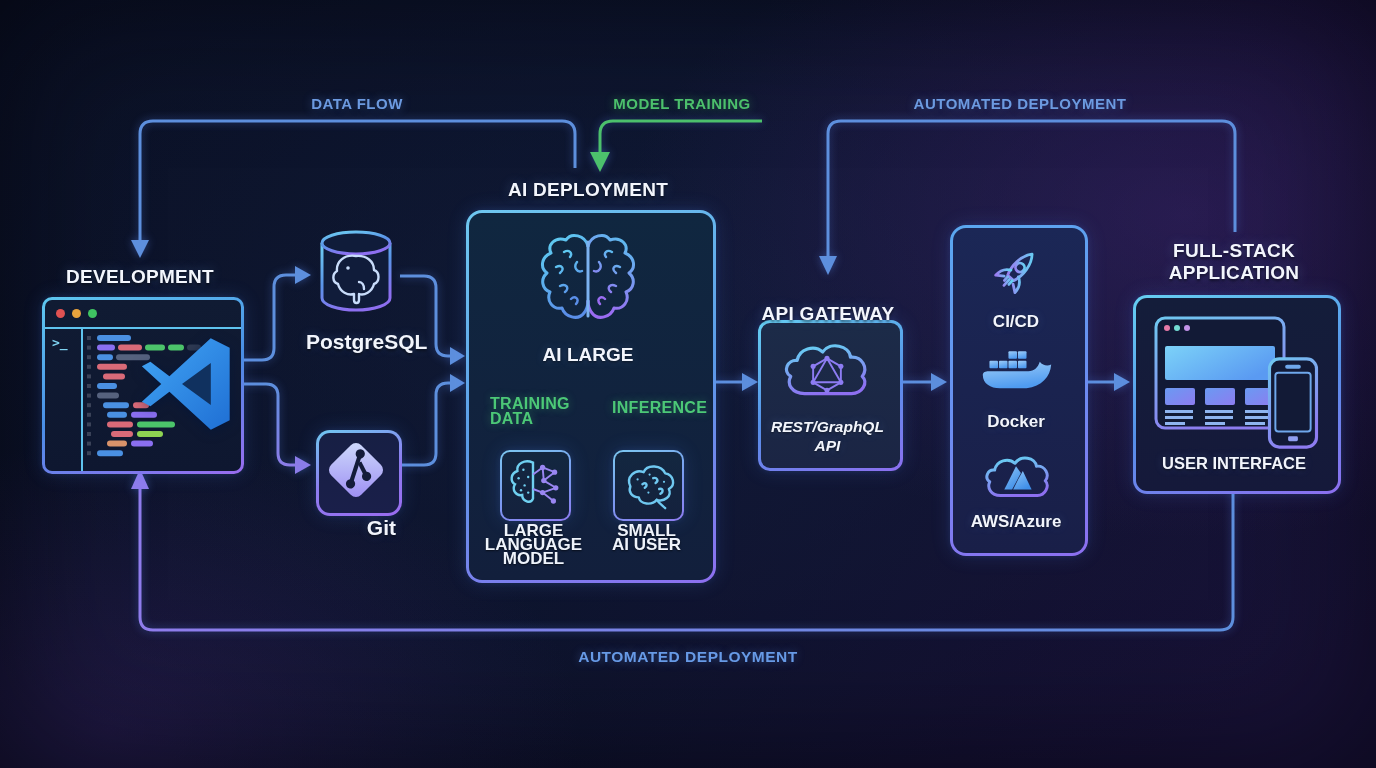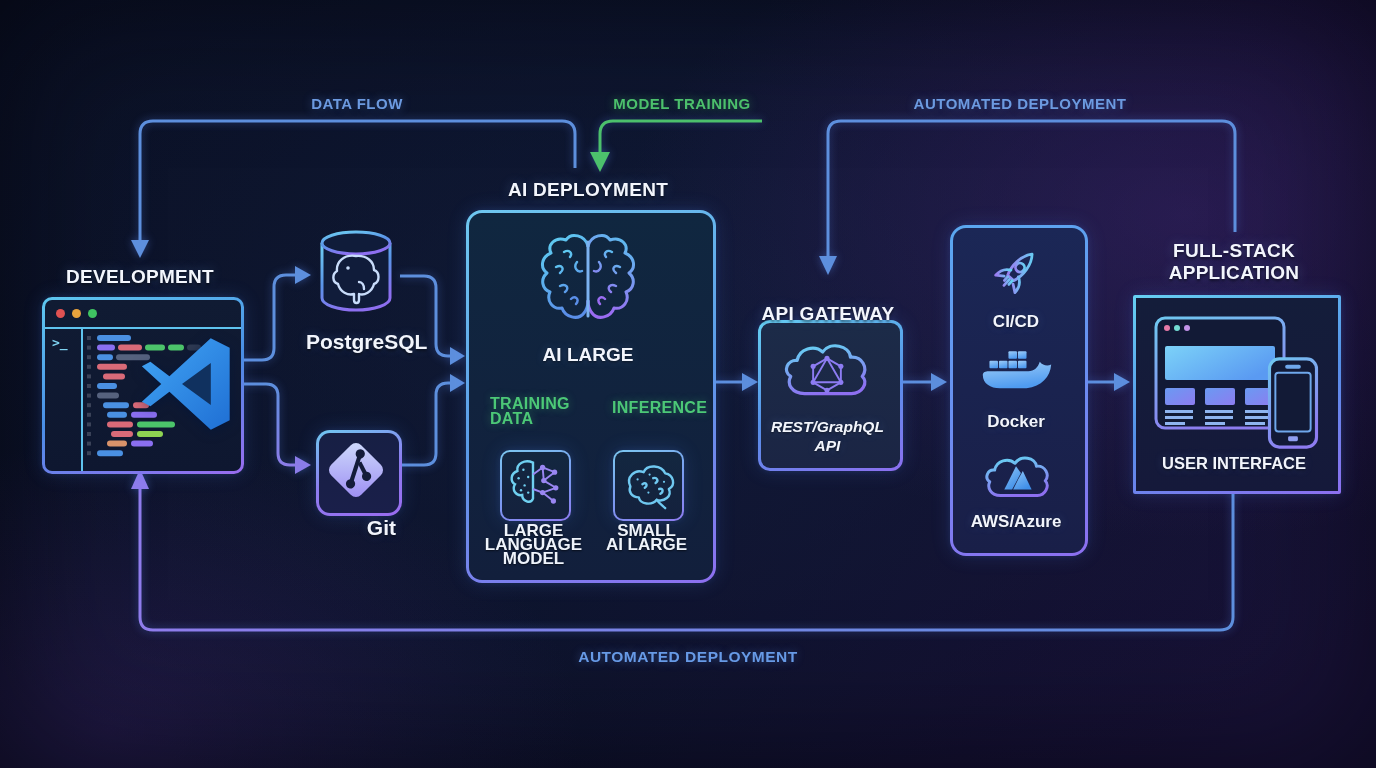--- a/index.html
+++ b/index.html
@@ -314,21 +314,21 @@
           <circle cx="28" cy="18" r="0.9"></circle>
           <circle cx="27" cy="33" r="0.9"></circle>
           <circle cx="40" cy="24" r="0.9"></circle>
       </g>
     </svg>
   </div>
   <div class="mini-label preline" style="left:480px;top:524px;width:107px;">LARGE
 LANGUAGE
 MODEL</div>
   <div class="mini-label preline" style="left:593px;top:524px;width:107px;">SMALL
-AI LARGE</div>
+AI USER</div>
 
   <div class="node-title" style="left:748px;top:287px;width:160px;margin-top:16px;">API GATEWAY</div>
   <div class="gbox" style="--f1:#1c2b48;--f2:#1b2544;--b1:#66d0f2;--b2:#5590e8;--b3:#8d6ff0;border-radius:12px;left:758px;top:320px;width:139px;height:145px;font-style:italic;">
     <svg style="position:absolute;left:18px;top:12px;" width="96" height="68" viewBox="0 0 90 62">
       <defs>
         <linearGradient id="gqC" x1="0.2" y1="0" x2="0.5" y2="1">
             <stop offset="0" stop-color="#66d0f2"></stop>
             <stop offset="1" stop-color="#8d6ff0"></stop>
           </linearGradient>
       </defs>
@@ -398,21 +398,21 @@
       </defs>
       <path d="M20 48 C10 48 6 40 9 34 C3 30 7 21 14 22 C16 12 28 9 35 15 C41 6 56 9 57 18 C66 17 71 27 66 33 C71 38 66 48 58 48 Z" fill="none" stroke="url(#azC)" stroke-width="3" stroke-linejoin="round"></path>
       <path d="M24 42 L36 18 L41 25 L32 42 Z" fill="url(#azA)"></path>
       <path d="M38 32 L43 23 L52 42 L33 42 Z" fill="url(#azA)"></path>
     </svg>
     <div class="inner-label" style="left:0;top:284px;width:126px;font-size:17px;">AWS/Azure</div>
   </div>
 
   <div class="node-title preline" style="left:1148px;top:240px;width:172px;">FULL-STACK
 APPLICATION</div>
-  <div class="gbox" style="--f1:#141d3a;--f2:#15193a;--b1:#66d0f2;--b2:#5590e8;--b3:#8d6ff0;border-radius:2px;left:1133px;top:295px;width:202px;height:193px;">
+  <div class="gbox" style="--f1:#141d3a;--f2:#15193a;--b1:#66d0f2;--b2:#5590e8;--b3:#8d6ff0;border-radius:14px;left:1133px;top:295px;width:202px;height:193px;">
     <svg style="position:absolute;left:16px;top:16px;" width="140" height="120" viewBox="0 0 140 120">
       <defs>
         <linearGradient id="fsG" x1="0" y1="0" x2="0.4" y2="1">
             <stop offset="0" stop-color="#6fc8f0"></stop>
             <stop offset="1" stop-color="#8d7cf0"></stop>
           </linearGradient>
         <linearGradient id="heroG" x1="0" y1="0" x2="1" y2="0.6">
             <stop offset="0" stop-color="#7cd2f8"></stop>
             <stop offset="1" stop-color="#5a9af2"></stop>
           </linearGradient>

